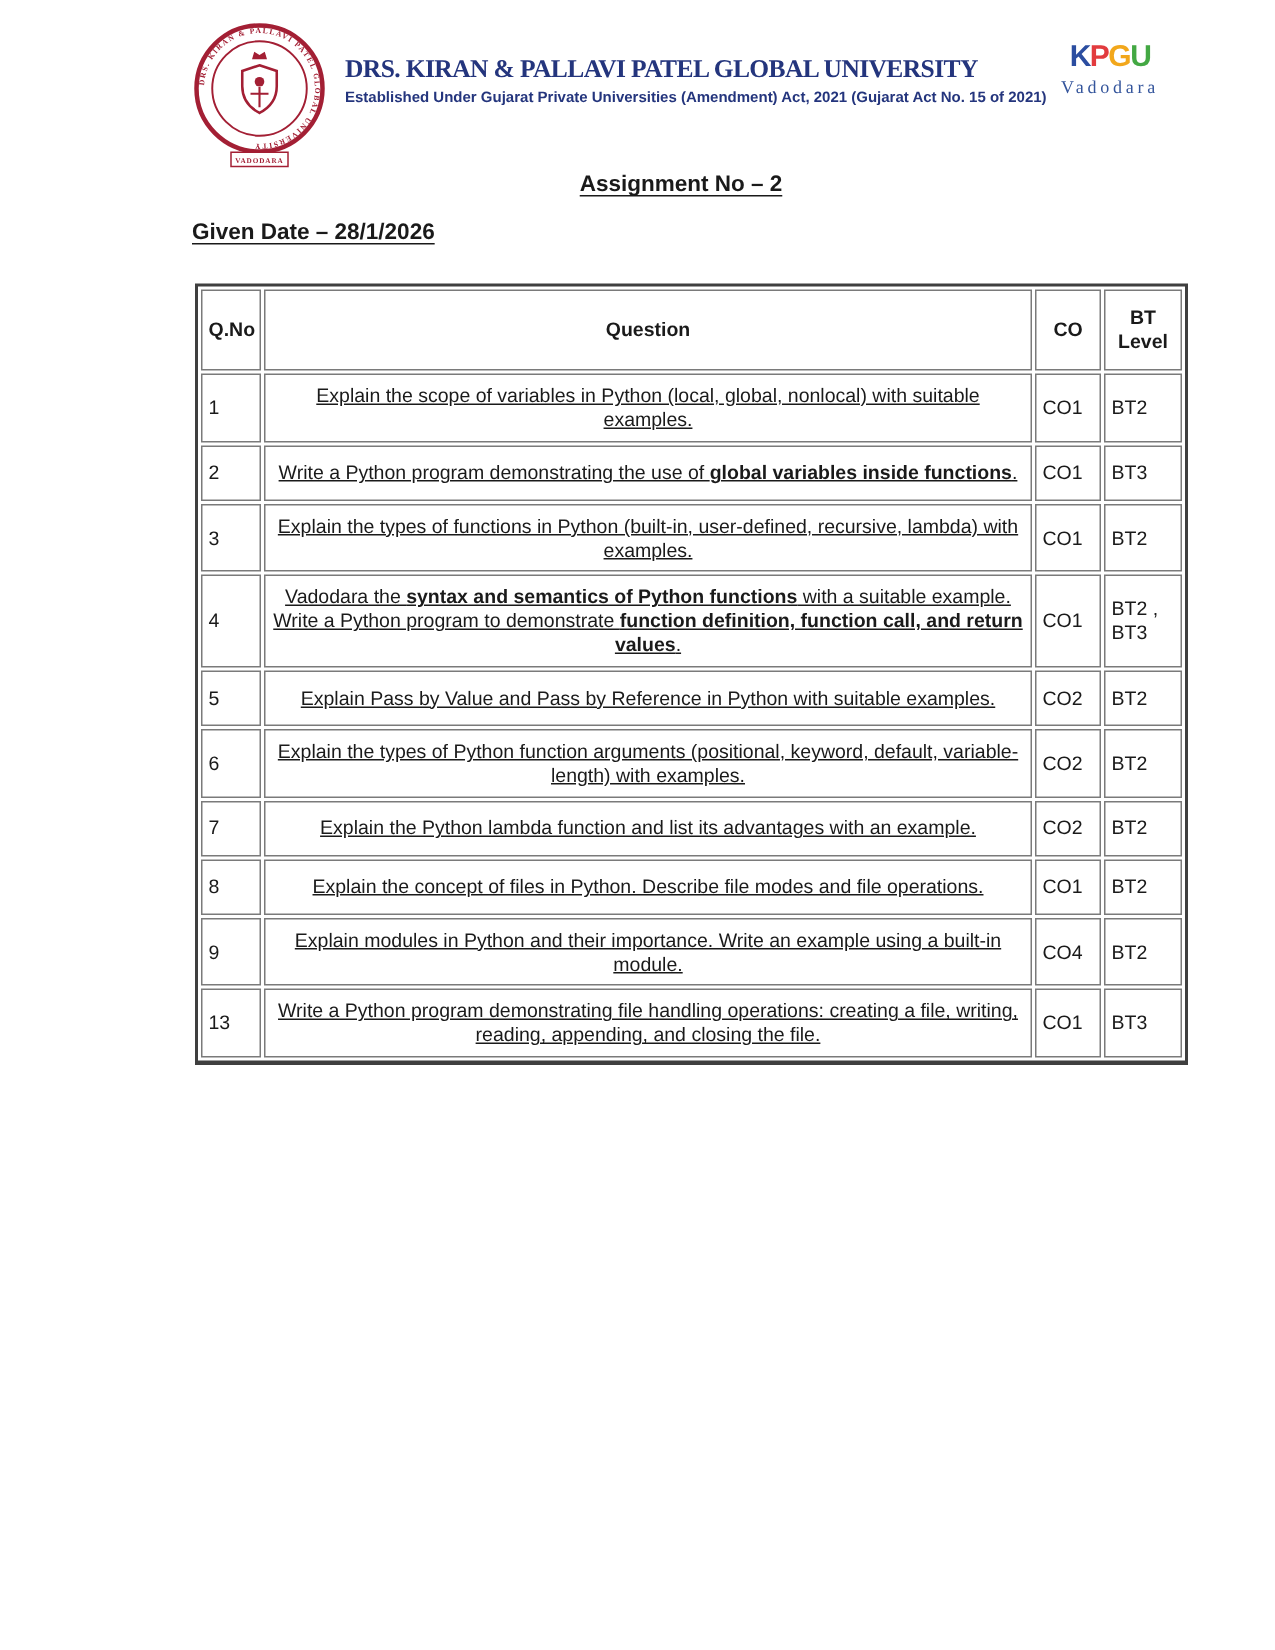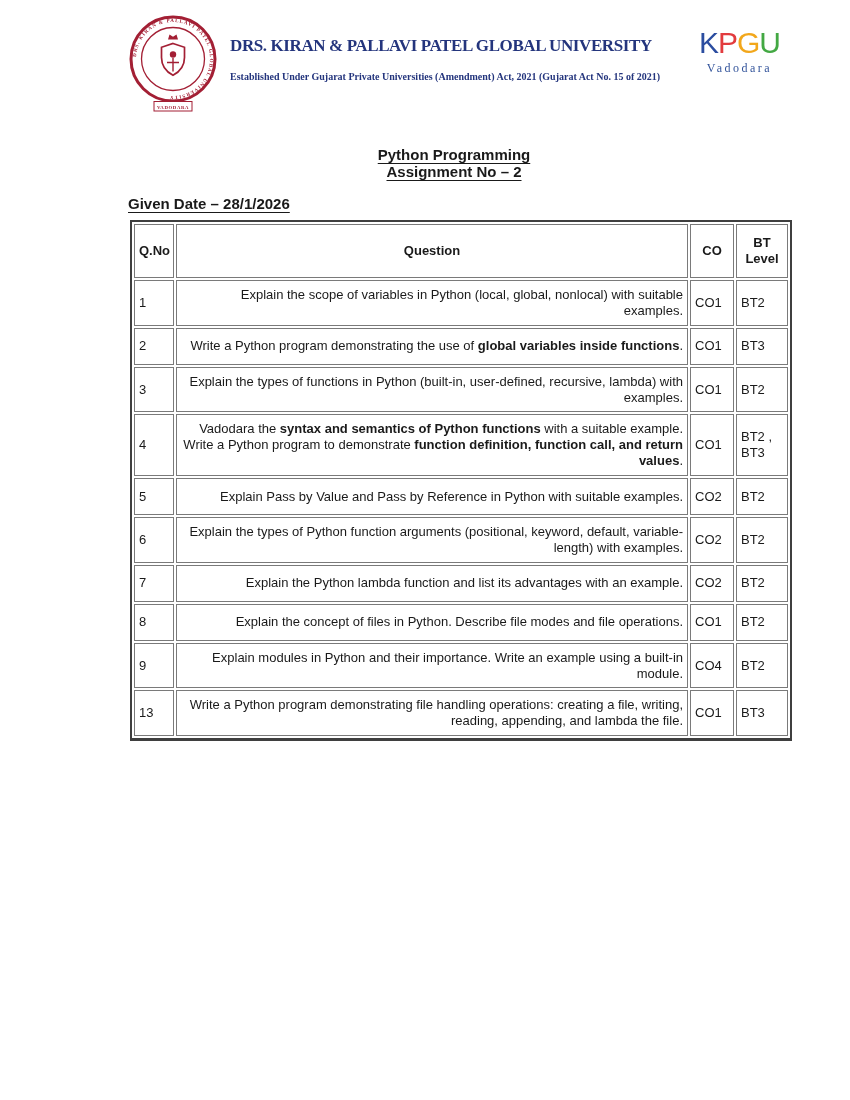--- a/index.html
+++ b/index.html
@@ -37,35 +37,35 @@
   }
   .uni-name{
     font-family:"Liberation Serif", serif;
     font-weight:bold;
     font-size:17px;
     letter-spacing:-0.4px;
     color:var(--navy);
     white-space:nowrap;
   }
   .uni-sub{
-    font-family:Liberation Serif, serif;
+    font-family:Liberation Sans, sans-serif;
     font-weight:bold;
     font-size:10px;
-    margin-top:15px;
+    margin-top:4px;
     color:var(--navy);
     white-space:nowrap;
   }
   .kpgu{
     flex:0 0 80px;
     padding-top:14px;
     text-align:center;
   }
   .kpgu-letters{
-    font-weight:400;
-    font-size:30px;
+    font-weight:700;
+    font-size:20px;
     line-height:1;
     letter-spacing:-1px;
     font-family:"Liberation Sans", sans-serif;
   }
   .kpgu-city{
     font-family:"Liberation Serif", serif;
     font-size:12px;
     letter-spacing:2.5px;
     color:#33549b;
     margin-top:3px;
@@ -83,21 +83,21 @@
   .meta-line{
     font-weight:bold;
     font-size:15px;
     text-decoration:underline;
     text-underline-offset:3px;
     margin-top:15px;
   }
   .m-first{ margin-top:17px; }
   
   table.questions{
-    margin-top:8px;
+    margin-top:26px;
     margin-left:2px;
     width:650px;
     table-layout:fixed;
     border-collapse:separate;
     border-spacing:2px;
     border:2px solid var(--frame);
     border-bottom-width:3px;
     background:#fff;
   }
   table.questions th, table.questions td{
@@ -106,21 +106,21 @@
     font-size:13px;
     line-height:1.22;
     padding:6px 4px;
   }
   thead tr{ height:54px; }
   tbody tr{ height:37px; }
   th{ font-weight:bold; font-size:13.5px; }
   .h-qno{ text-align:left; }
   .h-question, .h-co, .h-bt{ text-align:center; }
   .c-no, .c-co, .c-bt{ text-align:left; padding-left:4px; }
-  .c-q{ text-align:right; padding:6px 5px 8px 5px; }
+  .c-q{ text-align:center; padding:6px 5px 8px 5px;text-decoration:underline; }
   .c-q b{ font-weight:bold; }
 </style>
 </head>
 <body>
 
 <div class="page">
 
   <div class="uni-header">
     <svg class="seal" width="90" height="100" viewBox="0 0 90 100" aria-hidden="true">
       <defs>
@@ -143,21 +143,20 @@
       <div class="uni-name">DRS. KIRAN &amp; PALLAVI PATEL GLOBAL UNIVERSITY</div>
       <div class="uni-sub">Established Under Gujarat Private Universities (Amendment) Act, 2021 (Gujarat Act No. 15 of 2021)</div>
     </div>
 
     <div class="kpgu">
       <div class="kpgu-letters" id="kpgu-letters"><span style="color: rgb(43, 77, 160);">K</span><span style="color: rgb(226, 59, 62);">P</span><span style="color: rgb(242, 167, 27);">G</span><span style="color: rgb(67, 168, 67);">U</span></div>
       <div class="kpgu-city">Vadodara</div>
     </div>
   </div>
 
-  <div class="center-title t-course">Python Programming</div>
   <div class="center-title t-assign">Assignment No – 2</div>
 
   <div class="meta-line">Given Date – 28/1/2026</div>
 
   <table class="questions">
     <colgroup>
       <col style="width:40px">
       <col style="width:512px">
       <col style="width:44px">
       <col style="width:52px">
@@ -220,20 +219,20 @@
           <td class="c-bt">BT2</td>
         </tr>
         <tr>
           <td class="c-no">9</td>
           <td class="c-q"><span>Explain modules in Python and their importance. Write an example using a built-in module.</span></td>
           <td class="c-co">CO4</td>
           <td class="c-bt">BT2</td>
         </tr>
         <tr>
           <td class="c-no">13</td>
-          <td class="c-q"><span>Write a Python program demonstrating file handling operations: creating a file, writing, reading, appending, and lambda the file.</span></td>
+          <td class="c-q"><span>Write a Python program demonstrating file handling operations: creating a file, writing, reading, appending, and closing the file.</span></td>
           <td class="c-co">CO1</td>
           <td class="c-bt">BT3</td>
         </tr>
       </tbody>
   </table>
 
 </div>
 
 </body></html>

